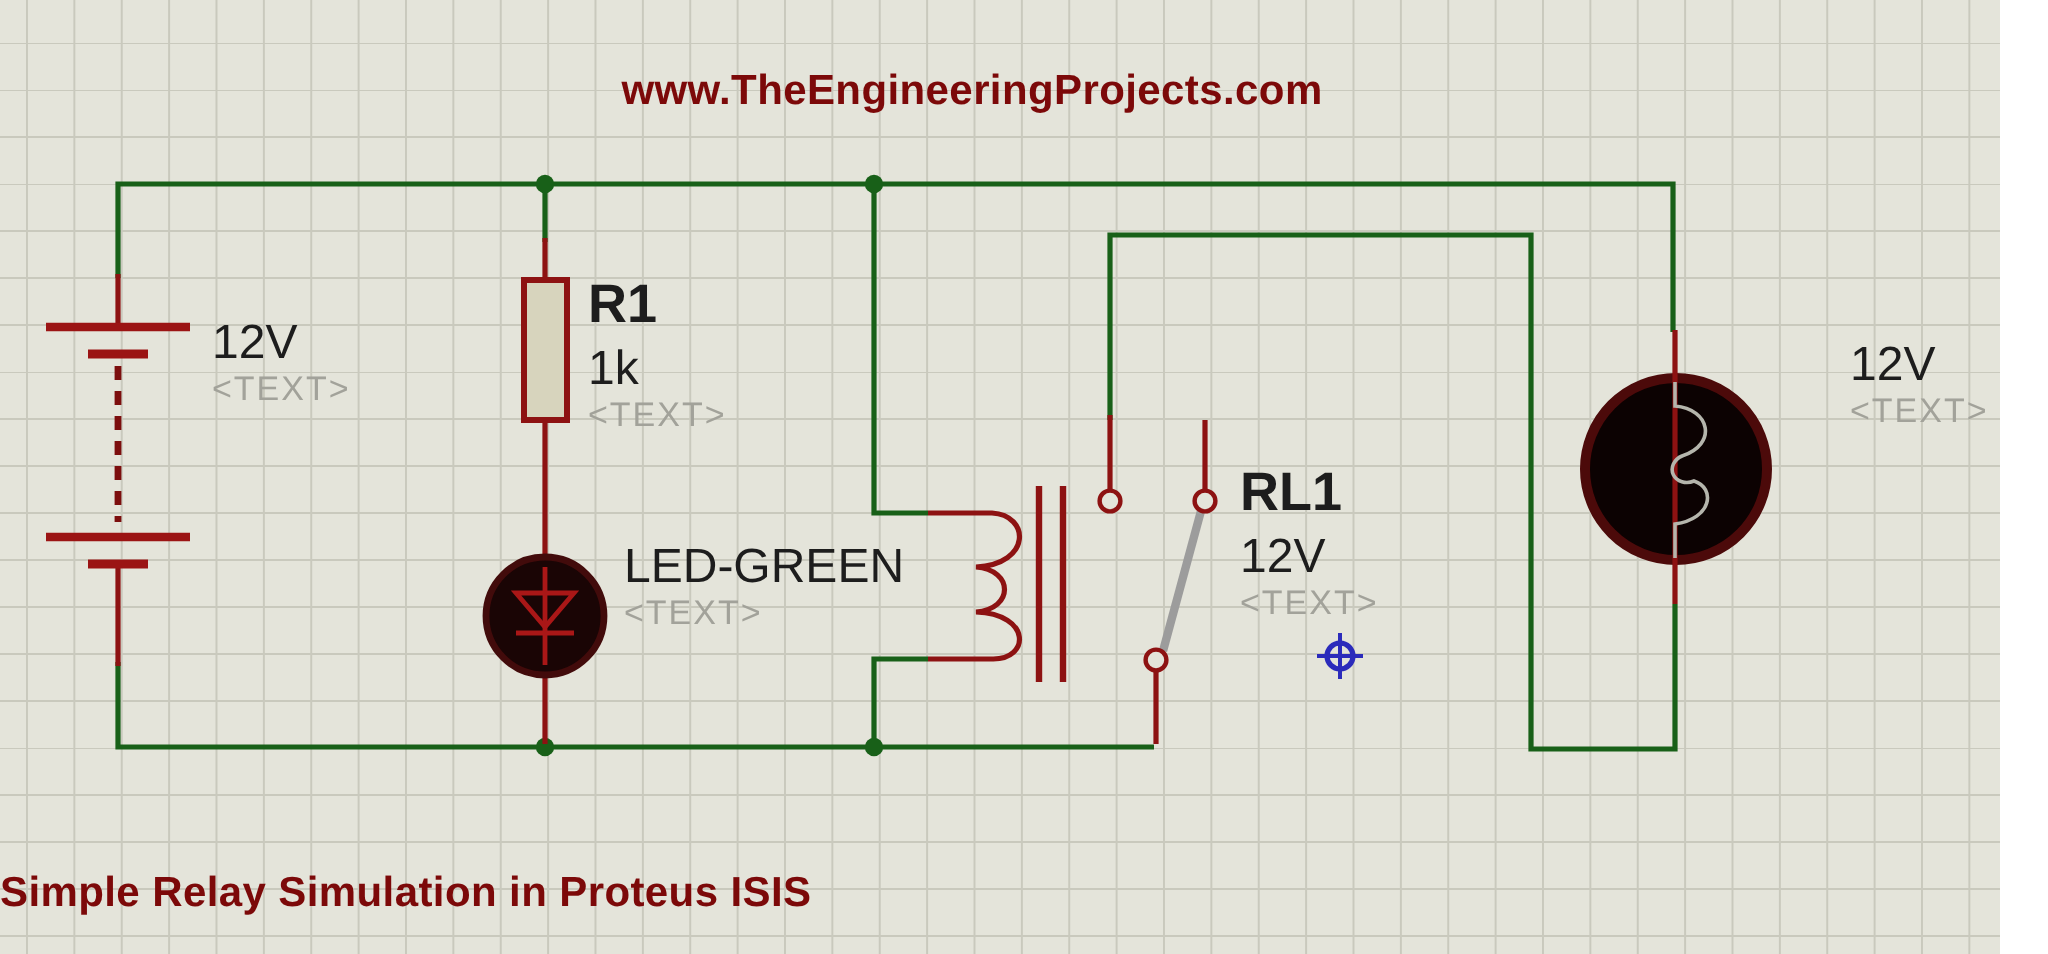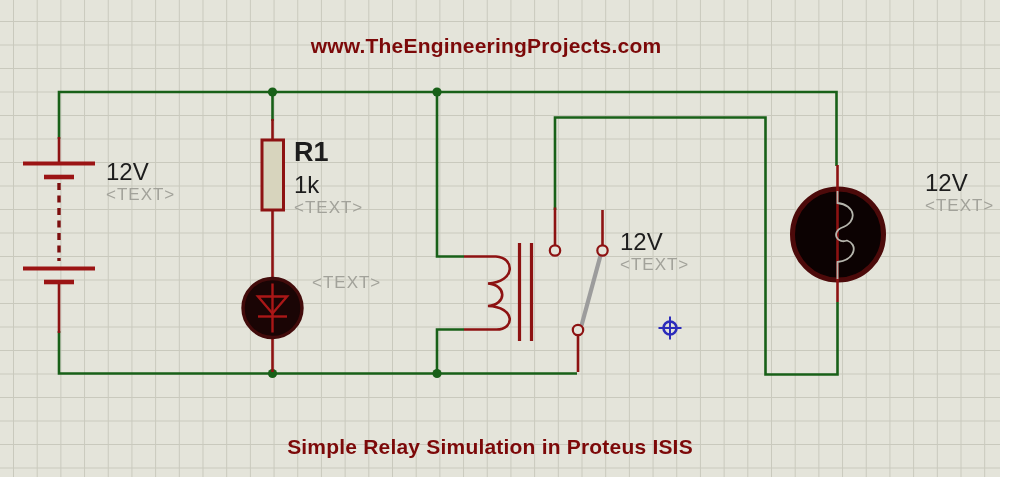--- a/index.html
+++ b/index.html
@@ -13,21 +13,21 @@
     background-position:13px 21px;
     font-family:"Liberation Sans",sans-serif;
     text-decoration:underline;
   }
   .svg-layer{position:absolute;left:0;top:0;}
   .heading{
     position:absolute;left:0;top:34px;width:972px;text-align:center;
     font-size:21px;font-weight:700;color:#7c0909;letter-spacing:0.2px;
   }
   .footer-text{
-    position:absolute;left:0;top:435px;width:980px;text-align:center;
+    position:absolute;left:0;top:435px;width:980px;
     font-size:21px;font-weight:700;color:#7c0909;letter-spacing:0.2px;
   }
   .label-block{position:absolute;white-space:nowrap;}
   .ref{font-size:27px;line-height:31px;font-weight:700;color:#1d1d1d;margin-bottom:6px;}
   .val{font-size:24px;line-height:21px;font-weight:400;color:#1d1d1d;margin-bottom:3px;}
   .ph{font-size:17px;line-height:20px;font-weight:400;color:#a2a29a;letter-spacing:1px;}
   .lb-battery{left:106px;top:161px;}
   .lb-resistor{left:294px;top:137px;}
   .lb-led{left:312px;top:273px;}
   .lb-relay{left:620px;top:231px;}
@@ -118,24 +118,26 @@
     <div class="ph">&lt;TEXT&gt;</div>
   </div>
 
   <div class="label-block lb-resistor">
     <div class="ref">R1</div>
     <div class="val">1k</div>
     <div class="ph">&lt;TEXT&gt;</div>
   </div>
 
   <div class="label-block lb-led">
+    <div class="val">LED-GREEN</div>
     <div class="ph">&lt;TEXT&gt;</div>
   </div>
 
   <div class="label-block lb-relay">
+    <div class="ref">RL1</div>
     <div class="val">12V</div>
     <div class="ph">&lt;TEXT&gt;</div>
   </div>
 
   <div class="label-block lb-lamp">
     <div class="val">12V</div>
     <div class="ph">&lt;TEXT&gt;</div>
   </div>
 
   <div class="footer-text">Simple Relay Simulation in Proteus ISIS</div>

